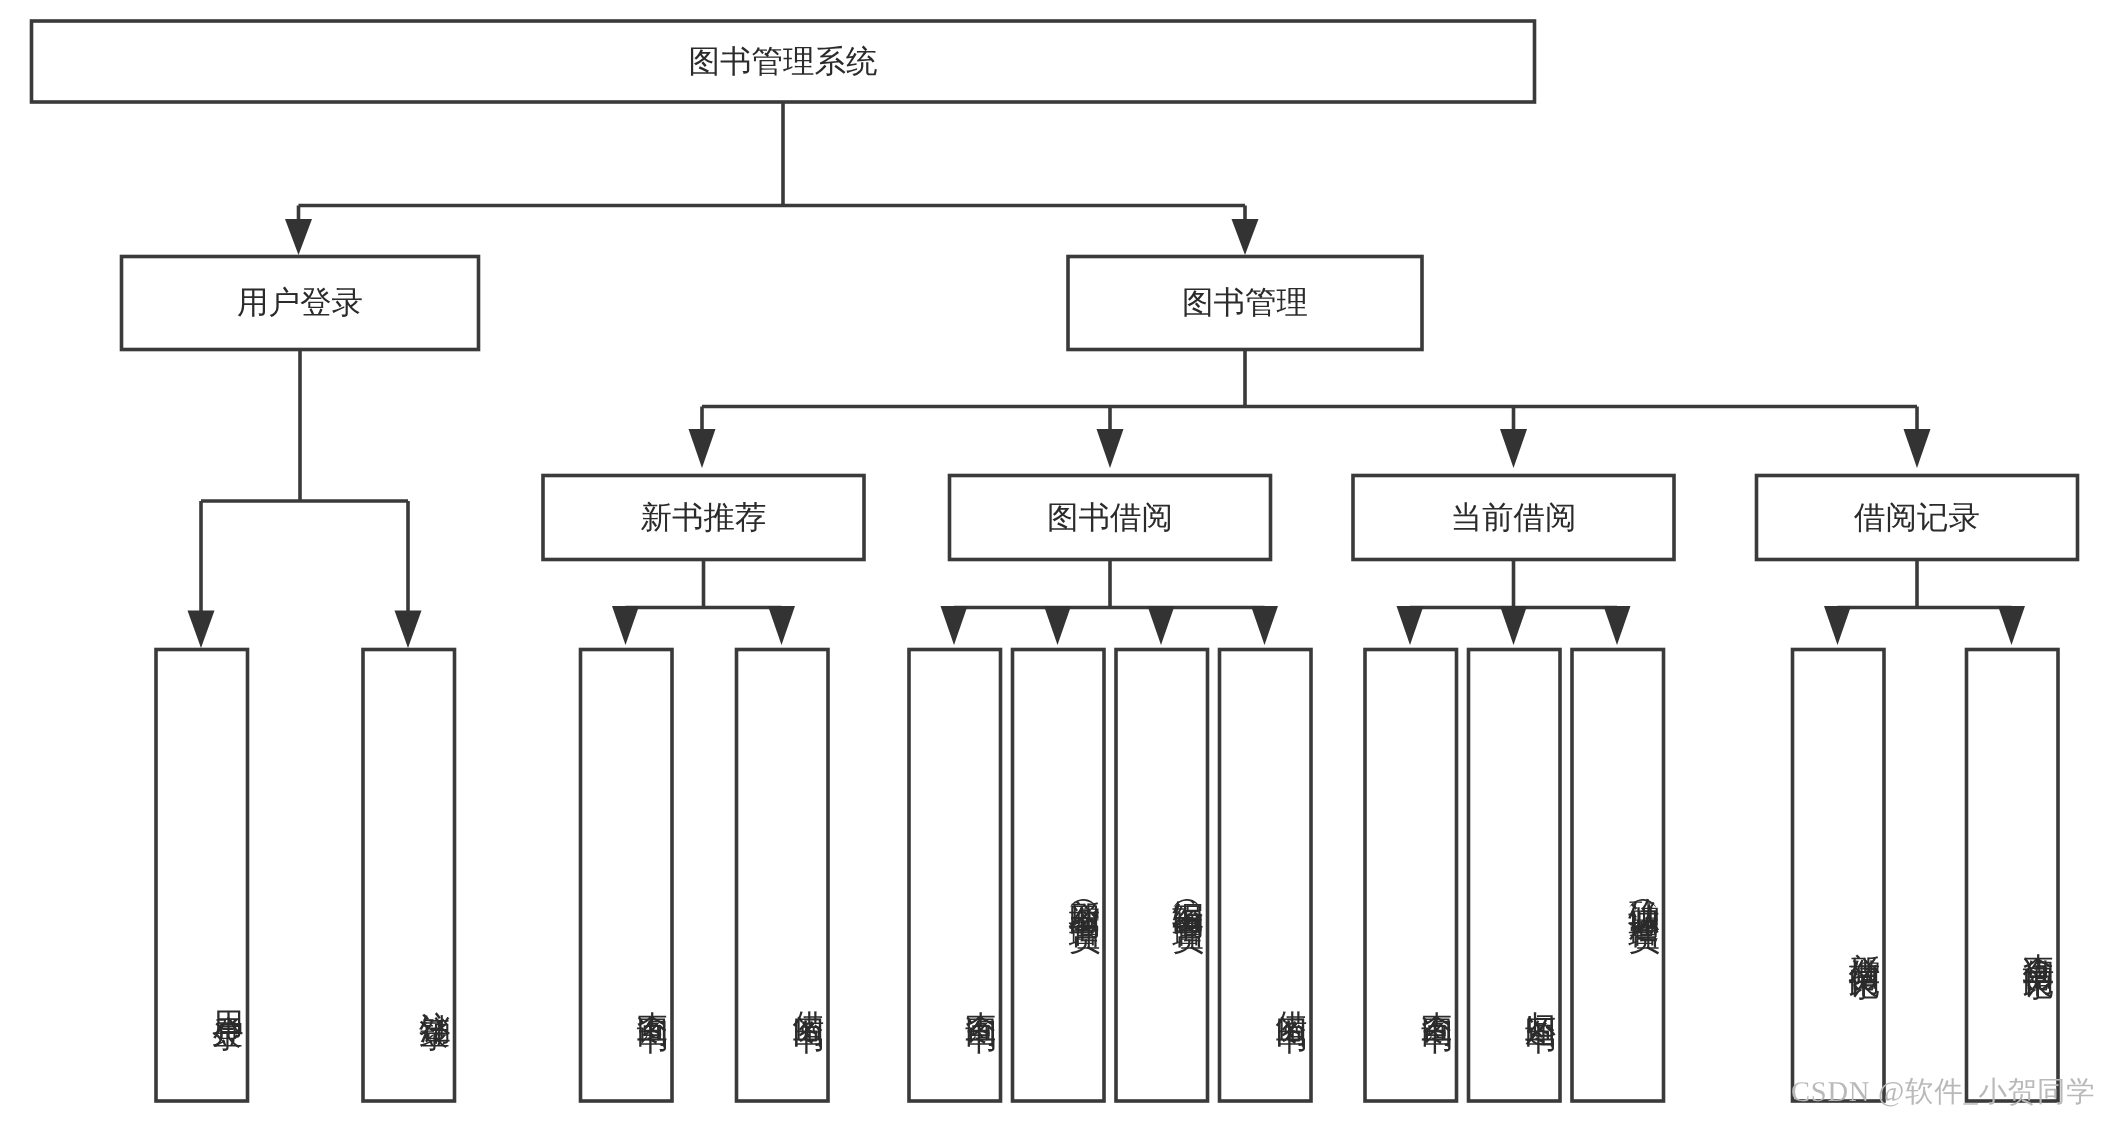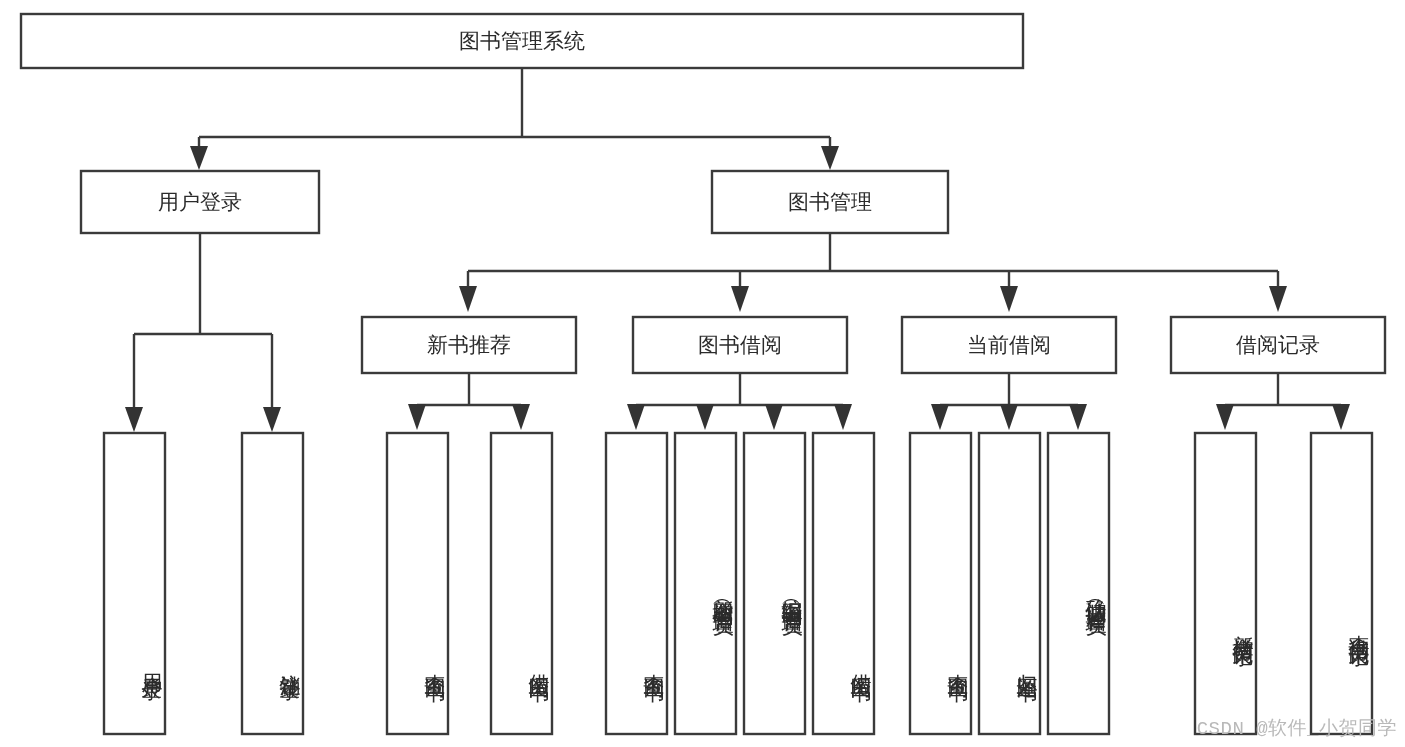--- a/index.html
+++ b/index.html
@@ -64,21 +64,21 @@
     display: flex;
     align-items: flex-start;
     justify-content: center;
     pointer-events: none;
   }
   .watermark {
     position: absolute;
     right: 8px;
     bottom: 6px;
     color: #b9b9b9;
-    font-family: Liberation Mono, monospace;
+    font-family: Liberation Serif, serif;
     font-size: 19px;
     letter-spacing: 0.5px;
     white-space: nowrap;
   }
 </style>
 </head>
 <body>
 
 <div id="diagram-root">
 

